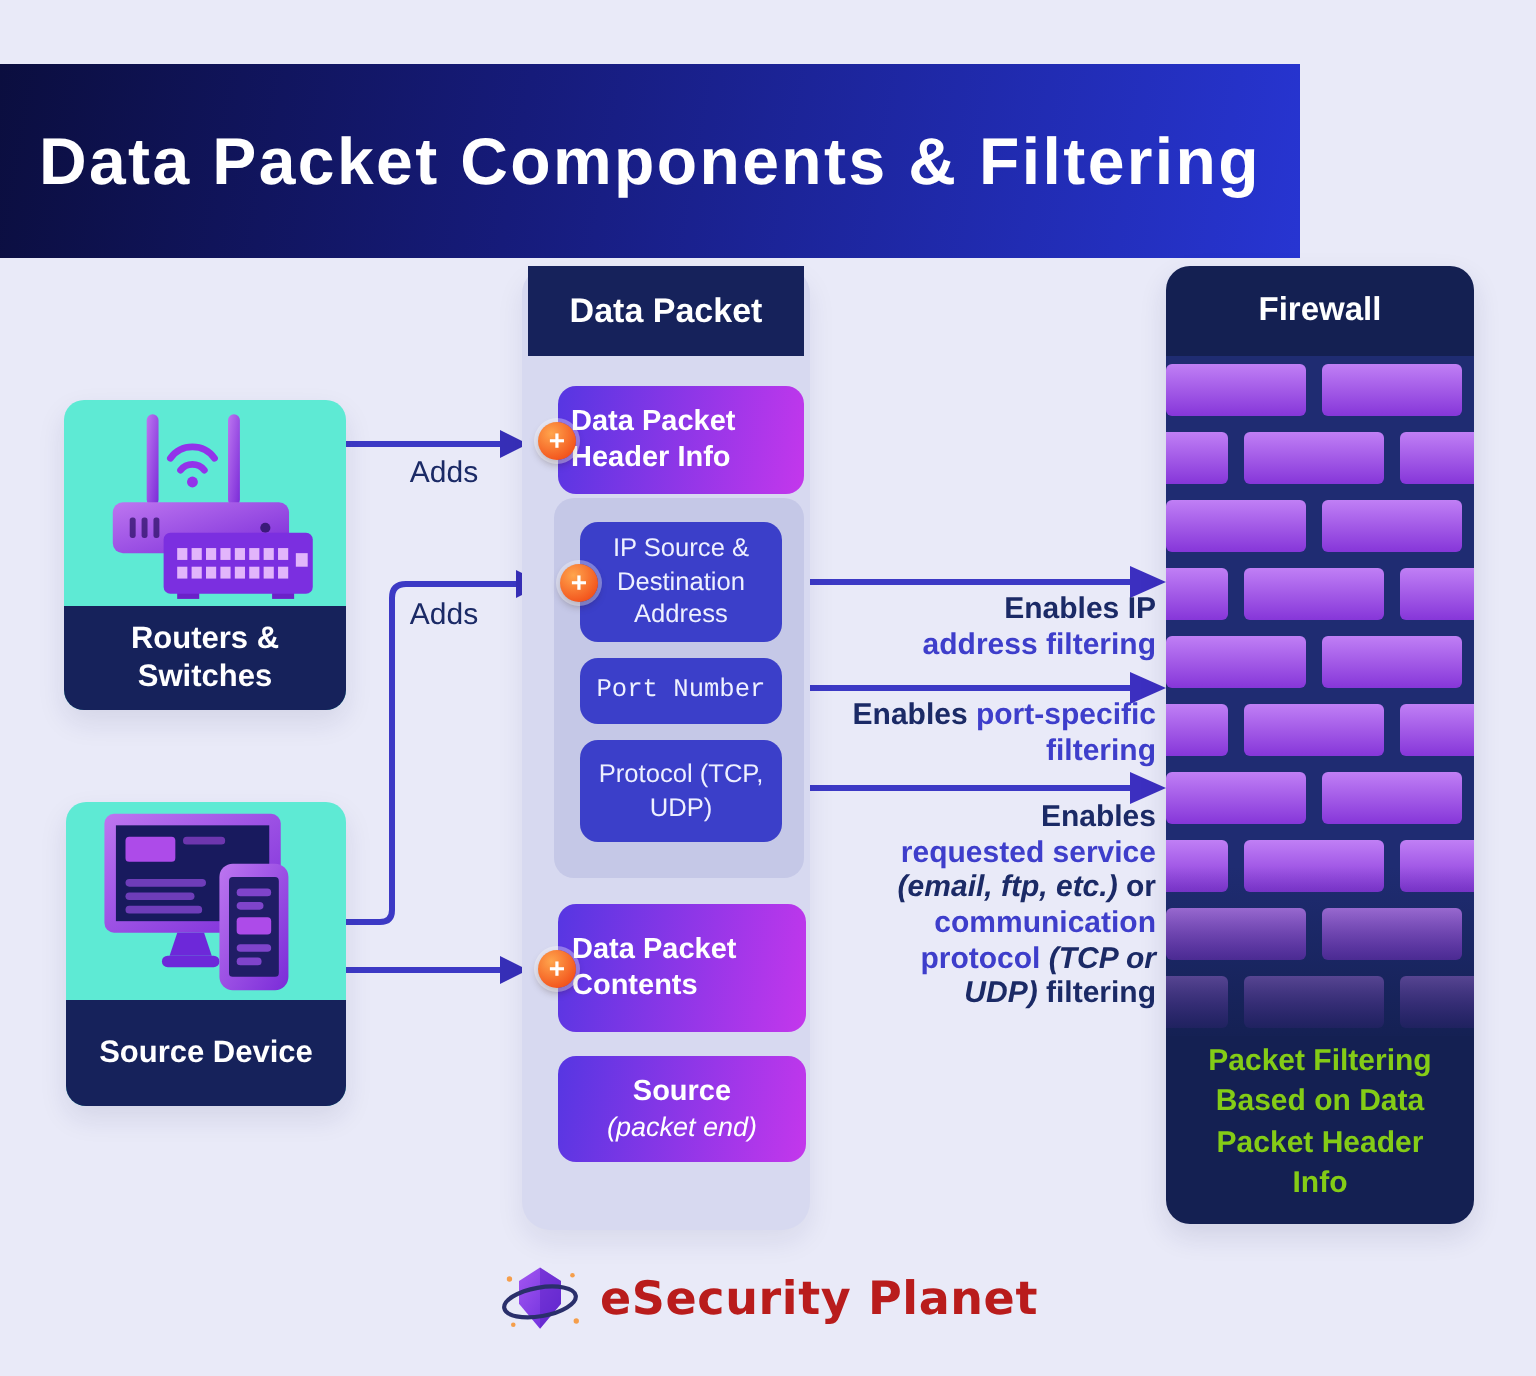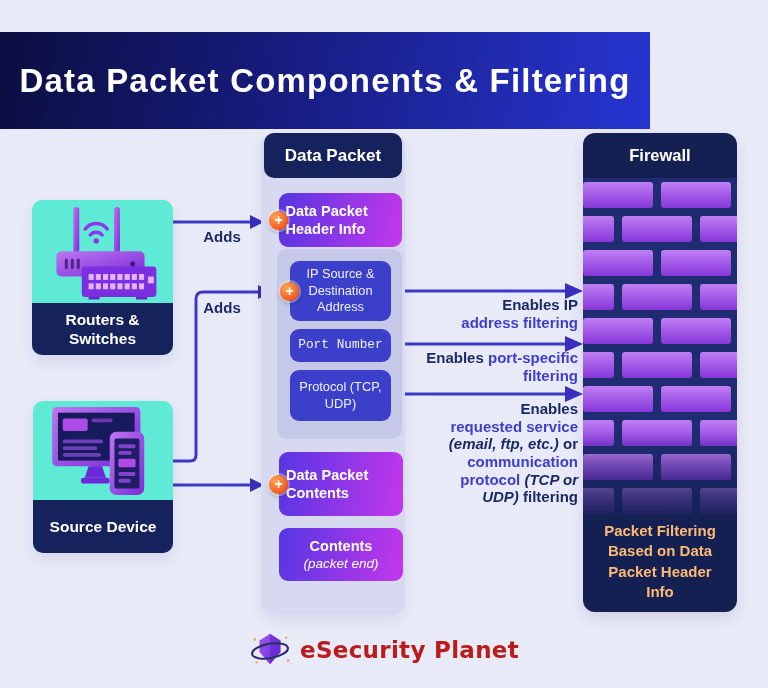--- a/index.html
+++ b/index.html
@@ -41,21 +41,21 @@
   .card-source .band{height:53px;}
 
   
   .packet-col{
     left:261px;top:133px;width:144px;height:482px;
     background:#d7d9f0;border-radius:14px;
     box-shadow:0 6px 14px rgba(30,30,90,.08);
   }
   .packet-title{
     left:264px;top:133px;width:138px;height:45px;
-    background:#16225b;border-radius:10px;
+    background:#16225b;border-radius:0;
     color:#fff;font-size:17px;font-weight:bold;
     display:flex;align-items:center;justify-content:center;
   }
   .subgroup{
     left:277px;top:249px;width:125px;height:190px;
     background:#c5c8e7;border-radius:10px;
   }
   .gradbox{
     background:linear-gradient(100deg,#5636e2 0%,#c437ec 100%);
     border-radius:9px;color:#fff;font-weight:bold;font-size:14.5px;
@@ -84,21 +84,21 @@
     width:19px;height:19px;border-radius:50%;
     background:radial-gradient(circle at 35% 30%,#ffa54d,#f3551d 75%);
     color:#fff;font-size:14px;font-weight:bold;line-height:19px;text-align:center;
     box-shadow:0 0 0 2px rgba(255,255,255,.35),0 2px 4px rgba(40,20,0,.35);
   }
   .plus1{left:269px;top:211px;}
   .plus2{left:280px;top:282px;}
   .plus3{left:269px;top:475px;}
 
   
-  .adds{color:#1b2a66;font-size:15px;font-weight:bold;}
+  .adds{color:#1b2a66;font-size:15px;font-weight:normal;}
   .adds1{left:198px;top:228px;width:48px;text-align:center;}
   .adds2{left:198px;top:299px;width:48px;text-align:center;}
   .flabel{
     color:#1b2a66;font-size:15px;font-weight:bold;line-height:1.18;
     text-align:right;
   }
   .flabel .hl{color:#3e3ecb;}
   .flabel .it{font-style:italic;}
   .flabel1{right:190px;top:296px;width:170px;}
   .flabel2{right:190px;top:349px;width:170px;}
@@ -110,21 +110,21 @@
     background:#142052;border-radius:12px;overflow:hidden;
     box-shadow:0 6px 14px rgba(30,30,90,.12);
   }
   .firewall .fw-title{
     height:45px;color:#fff;font-size:16.5px;font-weight:bold;
     display:flex;align-items:center;justify-content:center;
   }
   .fw-caption{
     position:absolute;left:0;top:388px;width:154px;
     display:flex;justify-content:center;
-    color:#fdba74;font-size:15px;font-weight:bold;text-align:center;line-height:1.35;
+    color:#84cc16;font-size:15px;font-weight:bold;text-align:center;line-height:1.35;
   }
   .fw-caption span{width:122px;}
 
   
   .footer{
     left:0;top:630px;width:768px;display:flex;align-items:center;justify-content:center;gap:9px;
   }
   .brand{
     color:#b91c1c;font-size:23px;font-weight:bold;letter-spacing:.3px;
     font-family:"DejaVu Sans",sans-serif;
@@ -259,21 +259,21 @@
 <div class="abs bluebox box-port">
   <span>Port Number</span>
 </div>
 <div class="abs bluebox box-protocol">
   <span>Protocol (TCP, UDP)</span>
 </div>
 <div class="abs gradbox box-contents">
   <span>Data Packet Contents</span>
 </div>
 <div class="abs gradbox box-trailer">
-  <span>Contents</span>
+  <span>Source</span>
   <span class="sub">(packet end)</span>
 </div>
 
 <div class="abs plus plus1">+</div>
 <div class="abs plus plus2">+</div>
 <div class="abs plus plus3">+</div>
 
 <div class="abs adds adds1">Adds</div>
 <div class="abs adds adds2">Adds</div>
 

